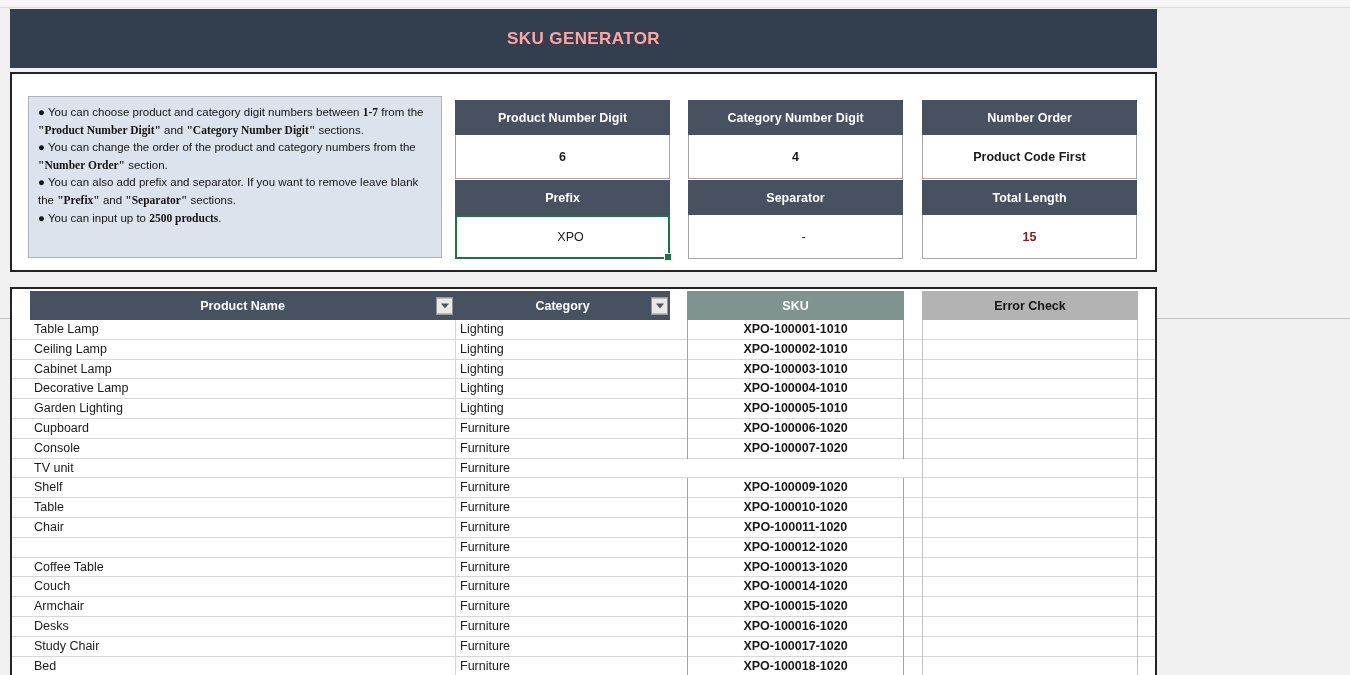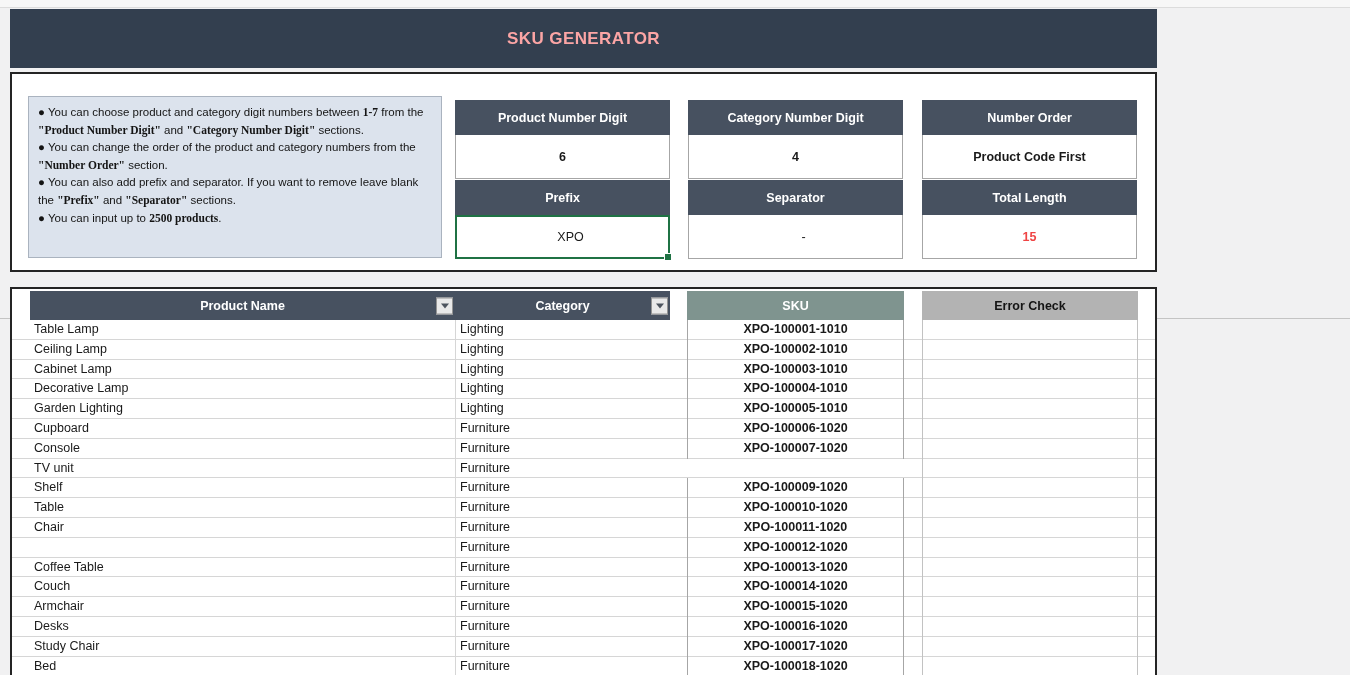--- a/index.html
+++ b/index.html
@@ -143,21 +143,21 @@
       <div class="setting-box col0 row1 selected">
         <div class="setting-header">Prefix</div>
         <div class="setting-value regular">XPO</div>
       </div>
       <div class="setting-box col1 row1">
         <div class="setting-header">Separator</div>
         <div class="setting-value regular">-</div>
       </div>
       <div class="setting-box col2 row1">
         <div class="setting-header">Total Length</div>
-        <div class="setting-value" style="color: #ef4444;">15</div>
+        <div class="setting-value" style="color: #7f1d1d;">15</div>
       </div>
     </div>
 </div>
 
 <div class="table-section">
   <div class="thead">
     <div class="th th-product">
       <span>Product Name</span>
       <span class="filter-btn">
         <span class="arrow"></span>

